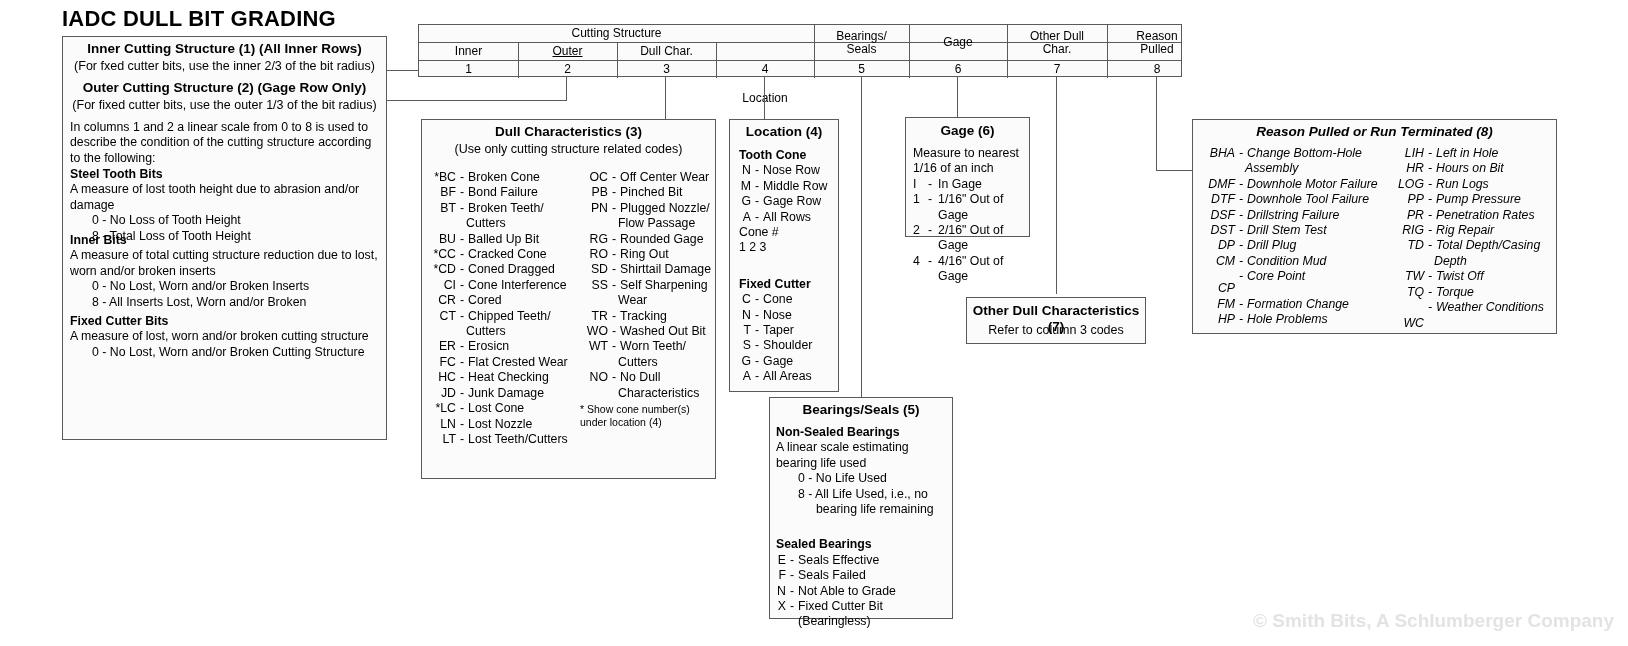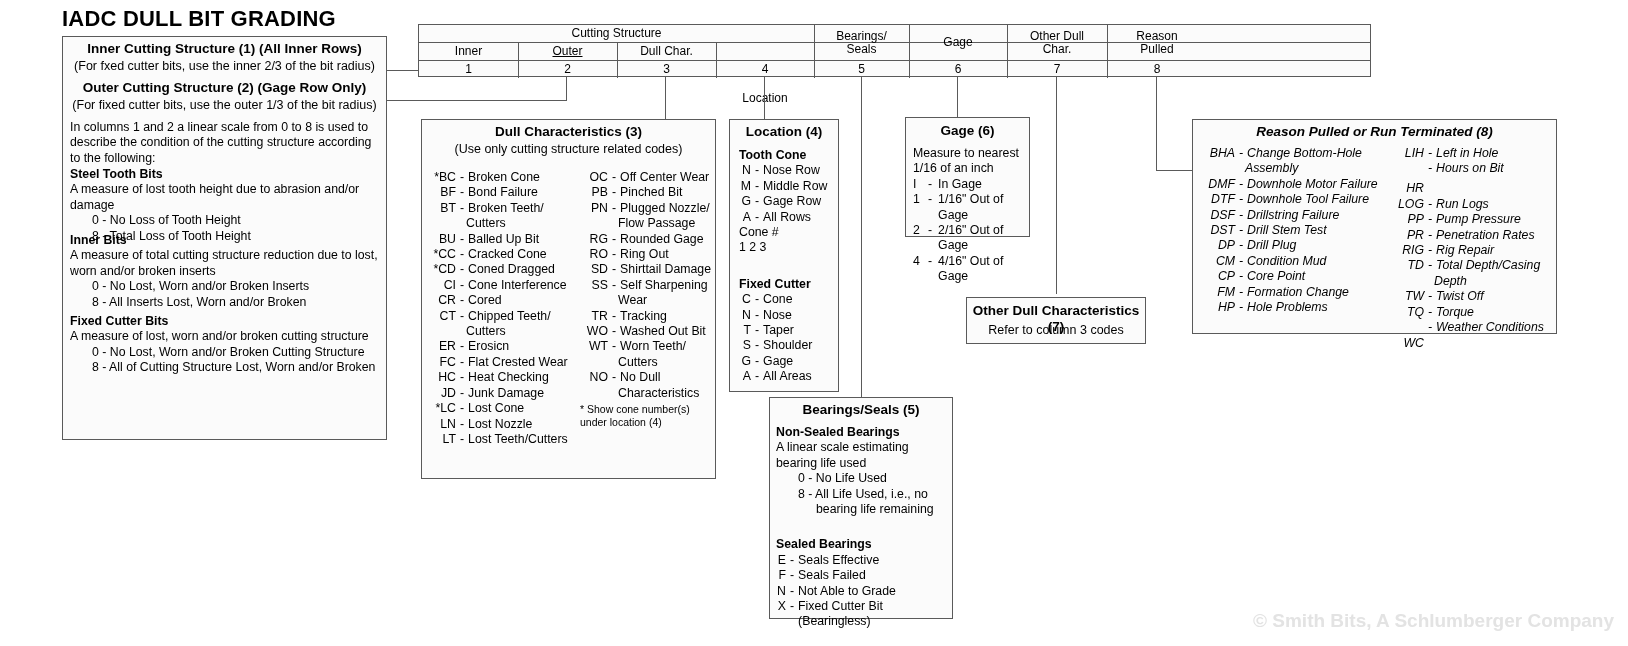--- a/index.html
+++ b/index.html
@@ -42,21 +42,21 @@
   }
   .bxsub{
     text-align:center;
     font-size:12.5px;
     line-height:16px;
   }
   .para{font-size:12.3px;line-height:15.4px;}
   .bold{font-weight:bold;}
 
   
-  #grid{left:418px;top:24px;width:953px;height:53px;border:1px solid #5a5a5a;padding-left:27px;}
+  #grid{left:418px;top:24px;width:764px;height:53px;border:1px solid #5a5a5a;padding-left:27px;}
   .gcell{
     position:absolute;
     display:flex;align-items:center;justify-content:center;
     font-size:12px;line-height:13px;text-align:center;
     box-sizing:border-box;
   }
   .gsep{position:absolute;width:1px;background:#5a5a5a;}
   .grow-line{position:absolute;left:0;right:0;height:1px;background:#5a5a5a;}
 
   
@@ -110,21 +110,20 @@
       <div class="para bold">Inner Bits</div>
       <div class="para">A measure of total cutting structure reduction due to lost, worn and/or broken inserts</div>
       <div class="para indent1">0 - No Lost, Worn and/or Broken Inserts</div>
       <div class="para indent1">8 - All Inserts Lost, Worn and/or Broken</div>
     </div>
 
     <div style="position:absolute;left:7px;right:6px;top:277px;">
       <div class="para bold">Fixed Cutter Bits</div>
       <div class="para">A measure of lost, worn and/or broken cutting structure</div>
       <div class="para indent1">0 - No Lost, Worn and/or Broken Cutting Structure</div>
-      <div class="para indent1">8 - All of Cutting Structure Lost, Worn and/or Broken</div>
     </div>
   </div>
 
   <div class="box" id="grid">
 
     <div class="grow-line" style="top:17px;"></div>
     <div class="grow-line" style="top:35px;"></div>
 
     <div class="gcell" id="grp-cs" style="left:0;top:0;width:395px;height:17px;">Cutting Structure</div>
 
@@ -496,21 +495,21 @@
             <span class="code" style="width:42px;">DP</span>
             <span class="dash">-</span>
             <span class="desc">Drill Plug</span>
           </div>
         <div class="row">
             <span class="code" style="width:42px;">CM</span>
             <span class="dash">-</span>
             <span class="desc">Condition Mud</span>
           </div>
         <div class="row">
-            <span class="code" style="width:42px;">CP</span>
+            <span class="code" style="width:42px;margin-top:12px;">CP</span>
             <span class="dash">-</span>
             <span class="desc">Core Point</span>
           </div>
         <div class="row">
             <span class="code" style="width:42px;">FM</span>
             <span class="dash">-</span>
             <span class="desc">Formation Change</span>
           </div>
         <div class="row">
             <span class="code" style="width:42px;">HP</span>
@@ -519,21 +518,21 @@
           </div>
       </div>
 
       <div class="col dl" style="width:160px;">
         <div class="row">
             <span class="code" style="width:36px;">LIH</span>
             <span class="dash">-</span>
             <span class="desc">Left in Hole</span>
           </div>
         <div class="row">
-            <span class="code" style="width:36px;margin-top:20px;">HR</span>
+            <span class="code" style="width:36px;">HR</span>
             <span class="dash">-</span>
             <span class="desc">Hours on Bit</span>
           </div>
         <div class="row">
             <span class="code" style="width:36px;">LOG</span>
             <span class="dash">-</span>
             <span class="desc">Run Logs</span>
           </div>
         <div class="row">
             <span class="code" style="width:36px;">PP</span>

